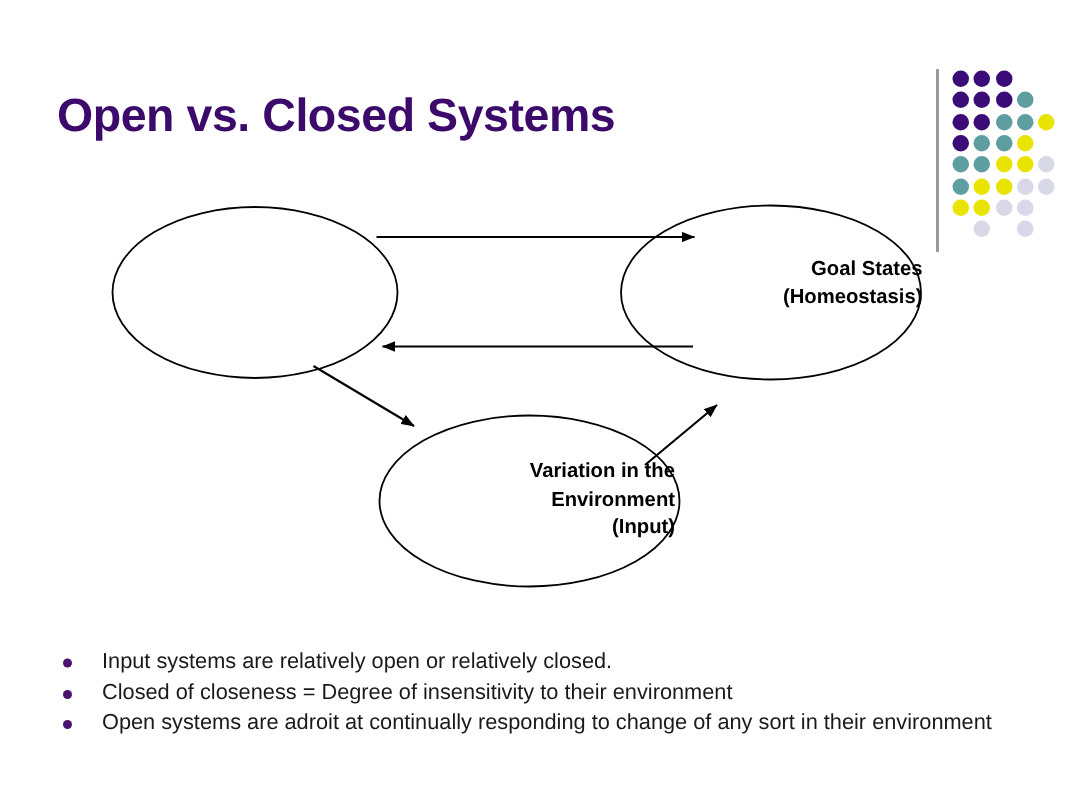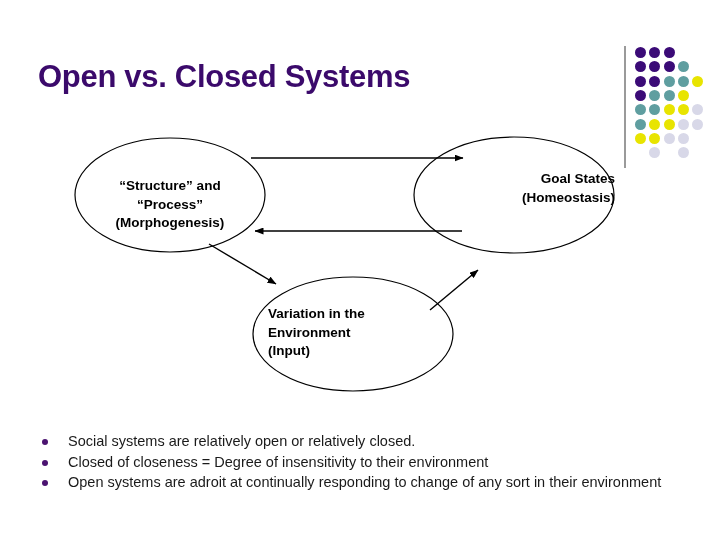--- a/index.html
+++ b/index.html
@@ -95,24 +95,24 @@
     width: 170px;
     text-align: center;
   }
   #label-goal {
     left: 455px;
     top: 50px;
     width: 160px;
     text-align: right;
   }
   #label-variation {
-    left: 268px;
+    left: 280px;
     top: 185px;
     width: 170px;
-    text-align: left;
+    text-align: right;
   }
 
   
   #bullets {
     position: absolute;
     left: 36px;
     top: 392px;
     width: 650px;
   }
   .bullet-row {
@@ -194,26 +194,25 @@
 
       <line x1="251" y1="38" x2="463" y2="38" stroke="#000000" stroke-width="1.4" marker-end="url(#arrowhead)"></line>
 
       <line x1="462" y1="111" x2="255" y2="111" stroke="#000000" stroke-width="1.4" marker-end="url(#arrowhead)"></line>
 
       <line x1="209" y1="124" x2="276" y2="164" stroke="#000000" stroke-width="1.4" marker-end="url(#arrowhead)"></line>
 
       <line x1="430" y1="190" x2="478" y2="150" stroke="#000000" stroke-width="1.4" marker-end="url(#arrowhead)"></line>
     </svg>
 
-    <div class="ellipse-label" id="label-structure">“Structure” and<br>“Process”<br>(Morphogenesis)</div>
 
     <div class="ellipse-label" id="label-goal">Goal States<br>(Homeostasis)</div>
 
     <div class="ellipse-label" id="label-variation">Variation in the<br>Environment<br>(Input)</div>
   </div>
 
   <div id="bullets">
-      <div class="bullet-row"><span class="bullet-marker" style="background: rgb(75, 19, 112);"></span><span>Social systems are relatively open or relatively closed.</span></div>
+      <div class="bullet-row"><span class="bullet-marker" style="background: rgb(75, 19, 112);"></span><span>Input systems are relatively open or relatively closed.</span></div>
       <div class="bullet-row"><span class="bullet-marker" style="background: rgb(75, 19, 112);"></span><span>Closed of closeness = Degree of insensitivity to their environment</span></div>
       <div class="bullet-row"><span class="bullet-marker" style="background: rgb(75, 19, 112);"></span><span>Open systems are adroit at continually responding to change of any sort in their environment</span></div>
     </div>
 
 </div>
 
 </body></html>

